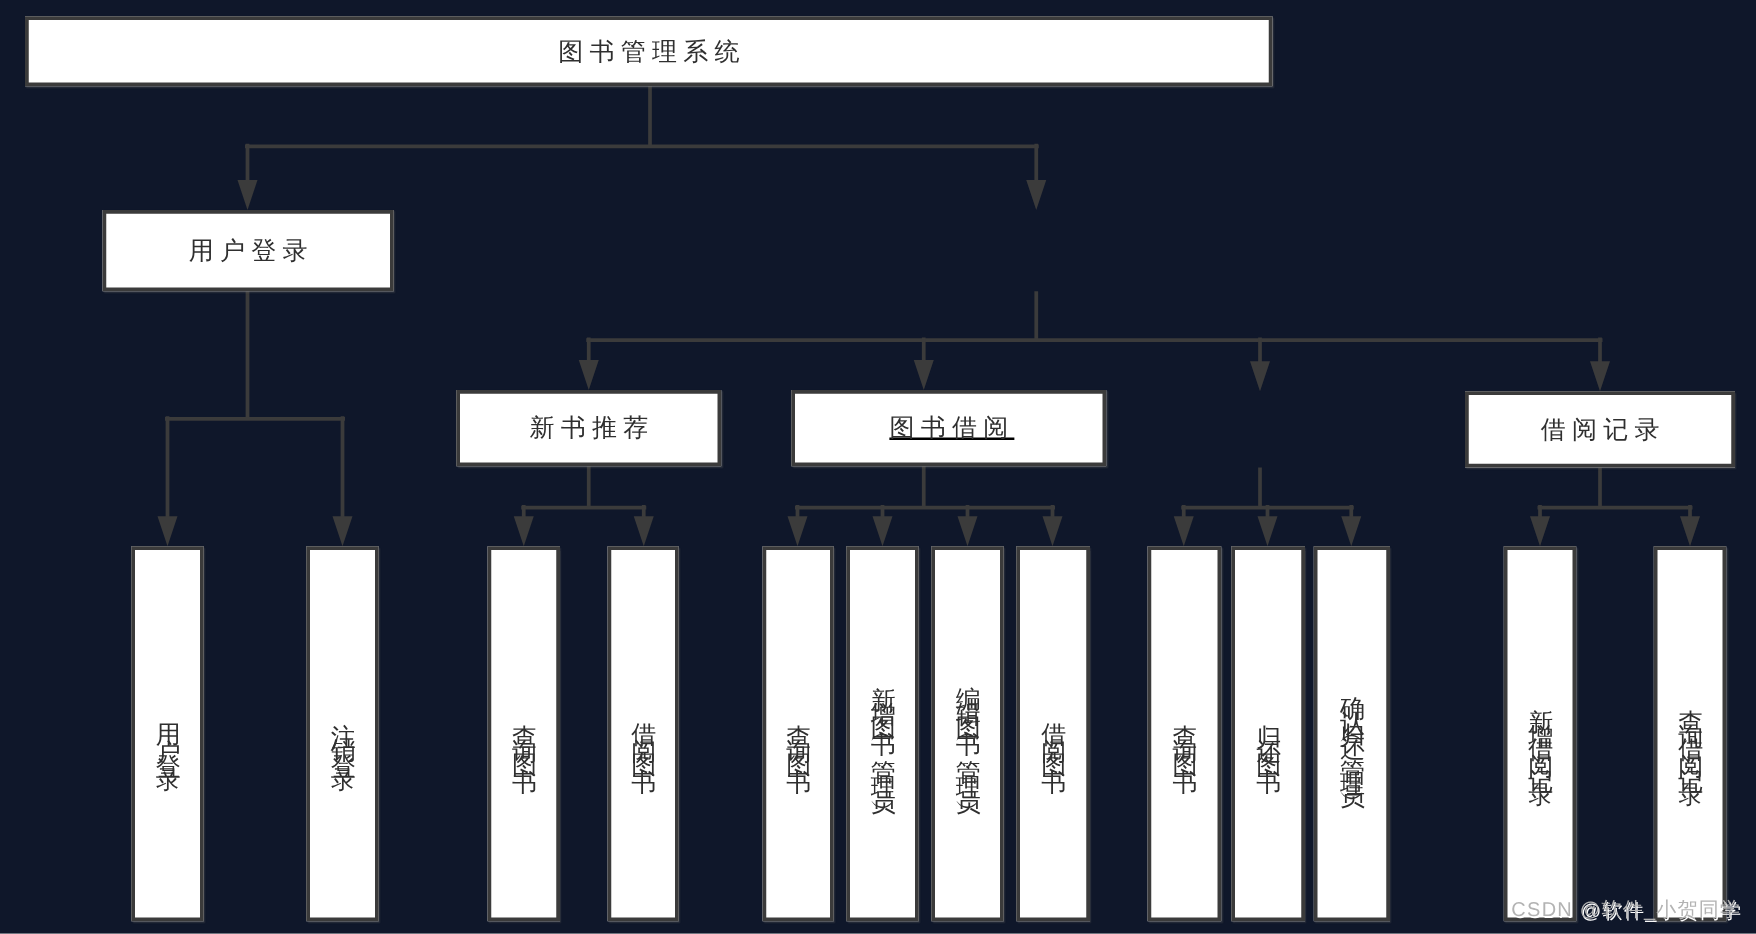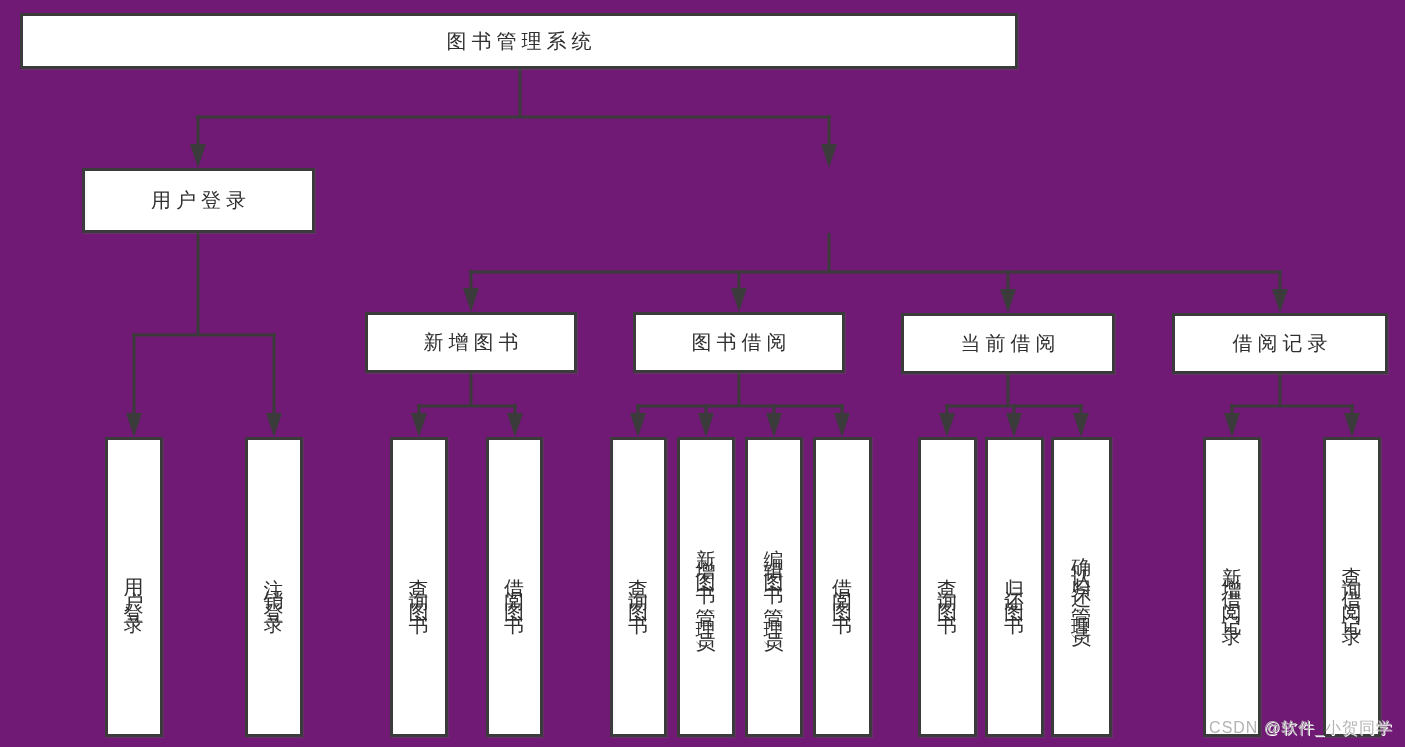--- a/index.html
+++ b/index.html
@@ -1,19 +1,19 @@
 <!DOCTYPE html>
 <html><head>
 <meta charset="utf-8">
 <style>
   html,body{margin:0;padding:0;background:#fff;}
   .canvas{
     position:relative;
     width:1405px;height:747px;
-    background:#701a75;
+    background:#0f172a;
     font-family:"Liberation Sans","DejaVu Sans",sans-serif;
     overflow:hidden;
   }
   .connectors{position:absolute;left:0;top:0;z-index:1;}
   .connectors line{stroke:#3b3b3b;stroke-width:3;}
   .connectors polygon{fill:#3b3b3b;}
   .node{
     position:absolute;
     box-sizing:border-box;
     background:#fff;
@@ -132,27 +132,24 @@
 
   <div class="node" style="left:20px;top:13px;width:998px;height:56px;">
     <span class="hlabel">图书管理系统</span>
   </div>
 
   <div class="node" style="left:82px;top:168px;width:233px;height:65px;">
     <span class="hlabel">用户登录</span>
   </div>
 
   <div class="node" style="left:365px;top:312px;width:212px;height:61px;">
-    <span class="hlabel">新增图书</span>
+    <span class="hlabel">新书推荐</span>
   </div>
-  <div class="node" style="left:633px;top:312px;width:212px;height:61px;">
+  <div class="node" style="left:633px;top:312px;width:252px;height:61px;text-decoration:underline;">
     <span class="hlabel">图书借阅</span>
-  </div>
-  <div class="node" style="left:901px;top:313px;width:214px;height:61px;">
-    <span class="hlabel">当前借阅</span>
   </div>
   <div class="node" style="left:1172px;top:313px;width:216px;height:61px;">
     <span class="hlabel">借阅记录</span>
   </div>
 
   <div class="node" style="left:105px;top:437px;width:58px;height:300px;">
     <span class="vlabel">用户登录</span>
   </div>
   <div class="node" style="left:245px;top:437px;width:58px;height:300px;">
     <span class="vlabel">注销登录</span>

